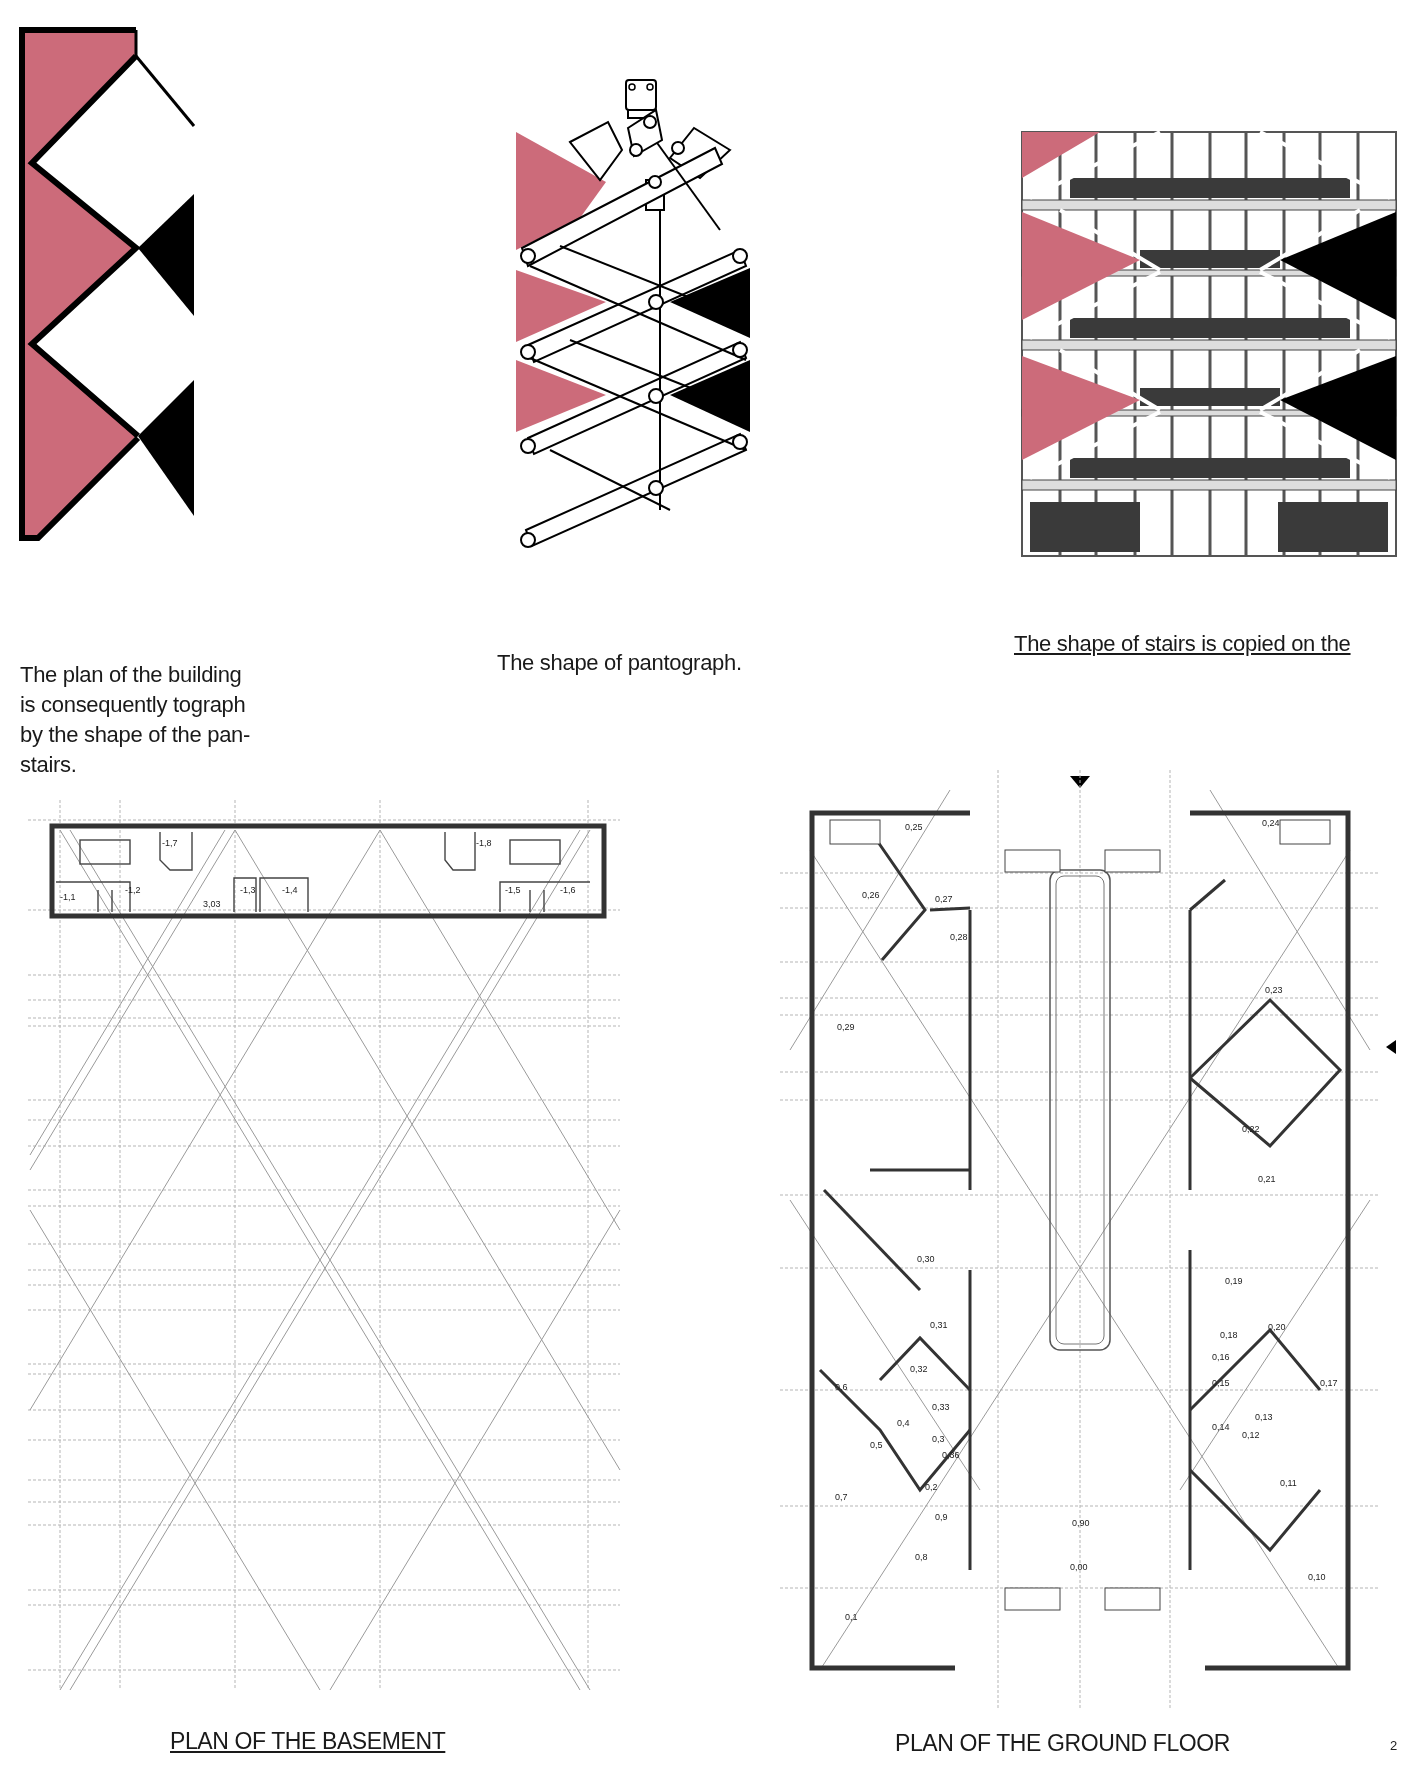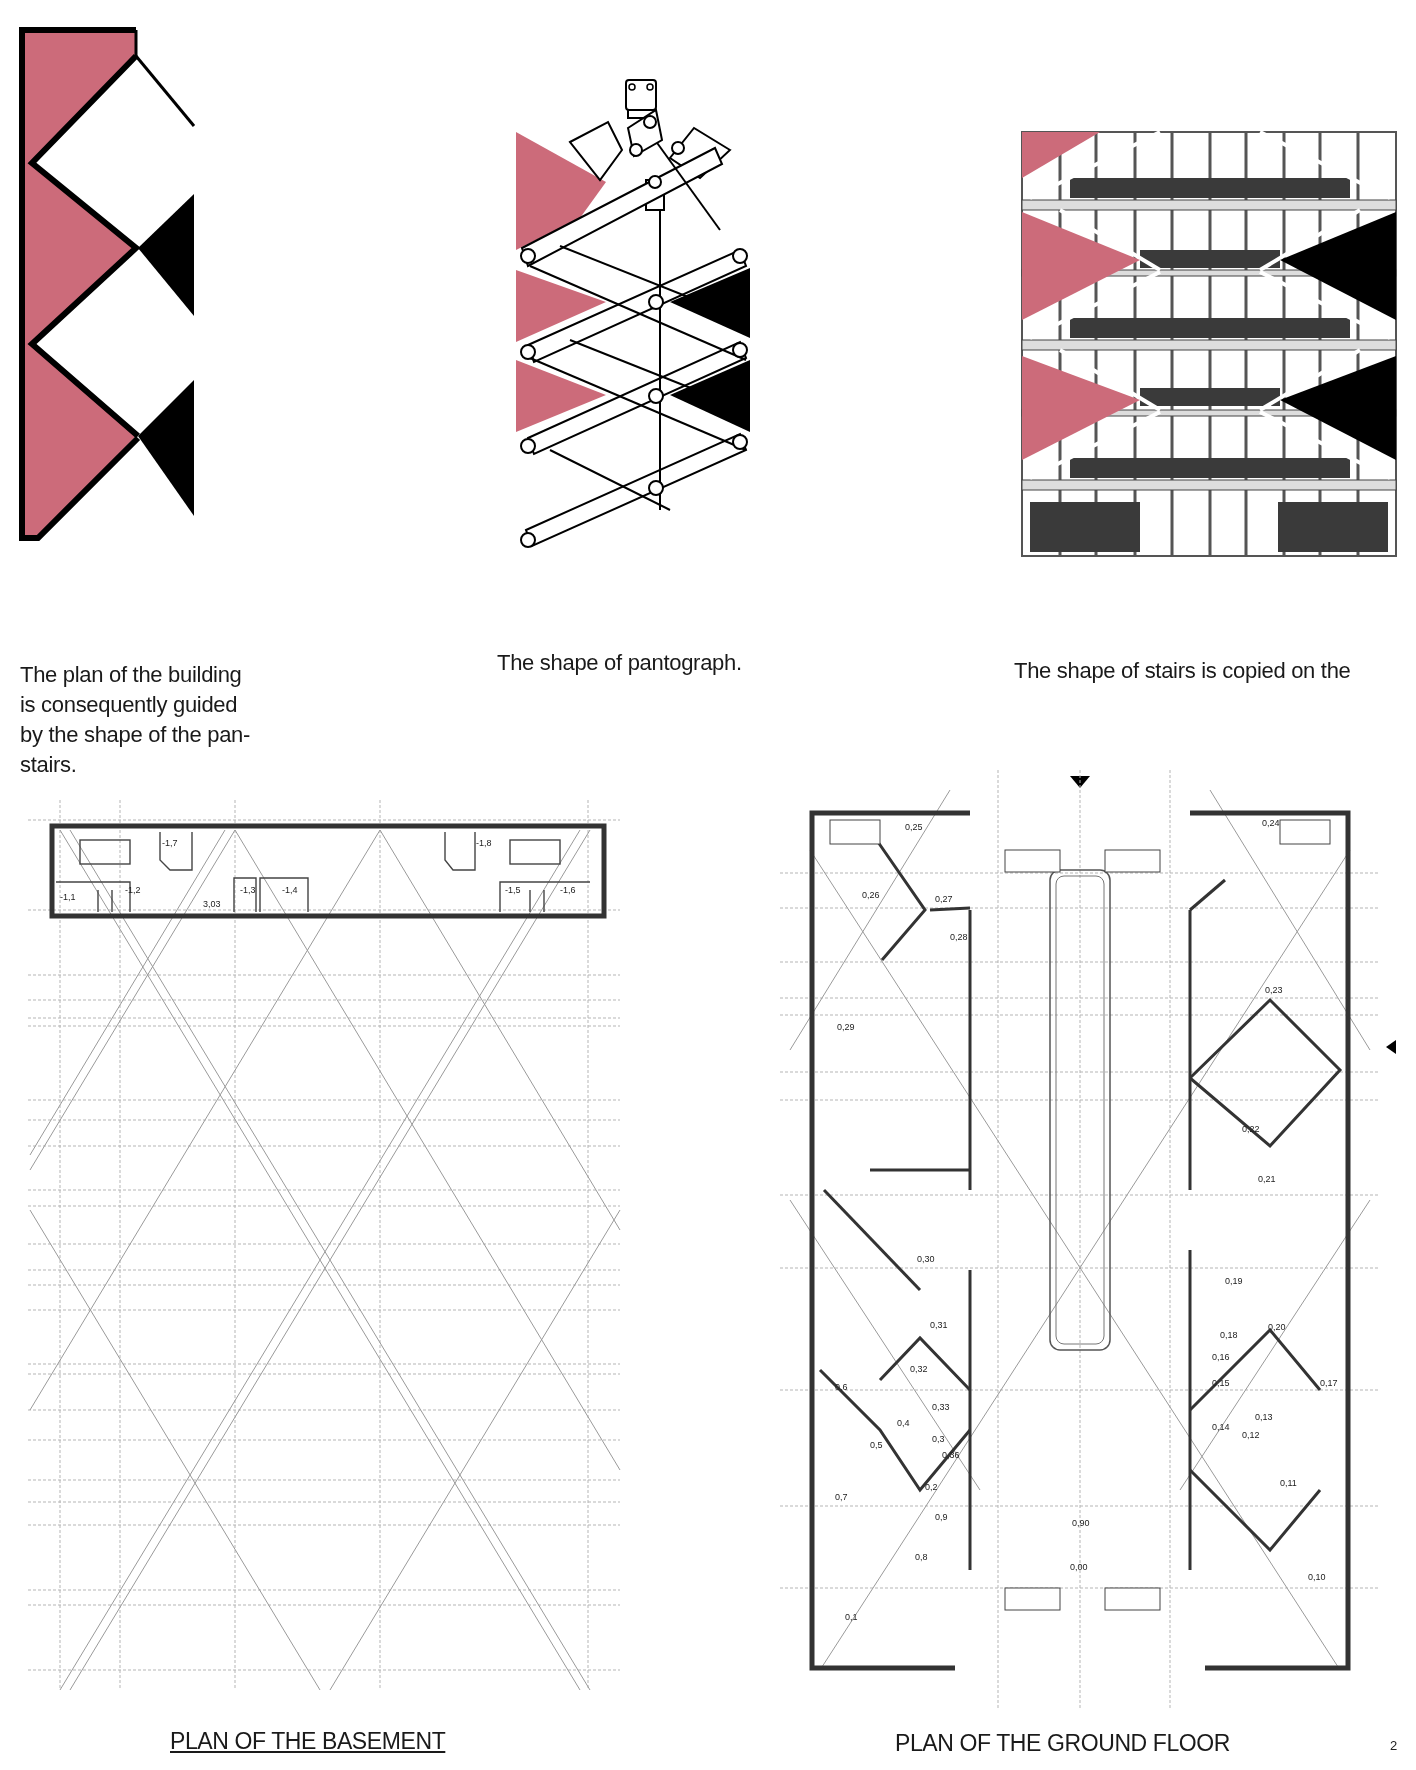--- a/index.html
+++ b/index.html
@@ -139,28 +139,28 @@
     <polygon points="2,2 80,2 2,48" fill="#cc6b7a"></polygon>
     <polygon points="2,82 120,130 2,190" fill="#cc6b7a"></polygon>
     <polygon points="2,226 120,270 2,330" fill="#cc6b7a"></polygon>
     <polygon points="376,82 260,130 376,190" fill="#000"></polygon>
     <polygon points="376,226 260,270 376,330" fill="#000"></polygon>
   </svg>
 </div>
 
 <div class="abs caption" style="left:20px;top:660px;width:300px;">
   <div>The plan of the building</div>
-  <div>is consequently guided</div>
+  <div>is consequently tograph</div>
   <div>by the shape of the pan-</div>
   <div>stairs.</div>
 </div>
 <div class="abs caption" style="left:497px;top:648px;width:320px;">
   <div>The shape of pantograph.</div>
 </div>
-<div class="abs caption" style="left:1014px;top:656px;width:400px;">
+<div class="abs caption" style="left:1014px;top:629px;width:400px;text-decoration:underline;">
   <div>The shape of stairs is copied on the</div>
 </div>
 
 <div class="abs" style="left:20px;top:790px;width:610px;height:910px;">
   <svg width="610" height="910" viewBox="0 0 610 910">
 
     <g class="grid-line">
       <line x1="8" y1="30" x2="600" y2="30"></line>
         <line x1="8" y1="120" x2="600" y2="120"></line>
       <line x1="8" y1="185" x2="600" y2="185"></line>

